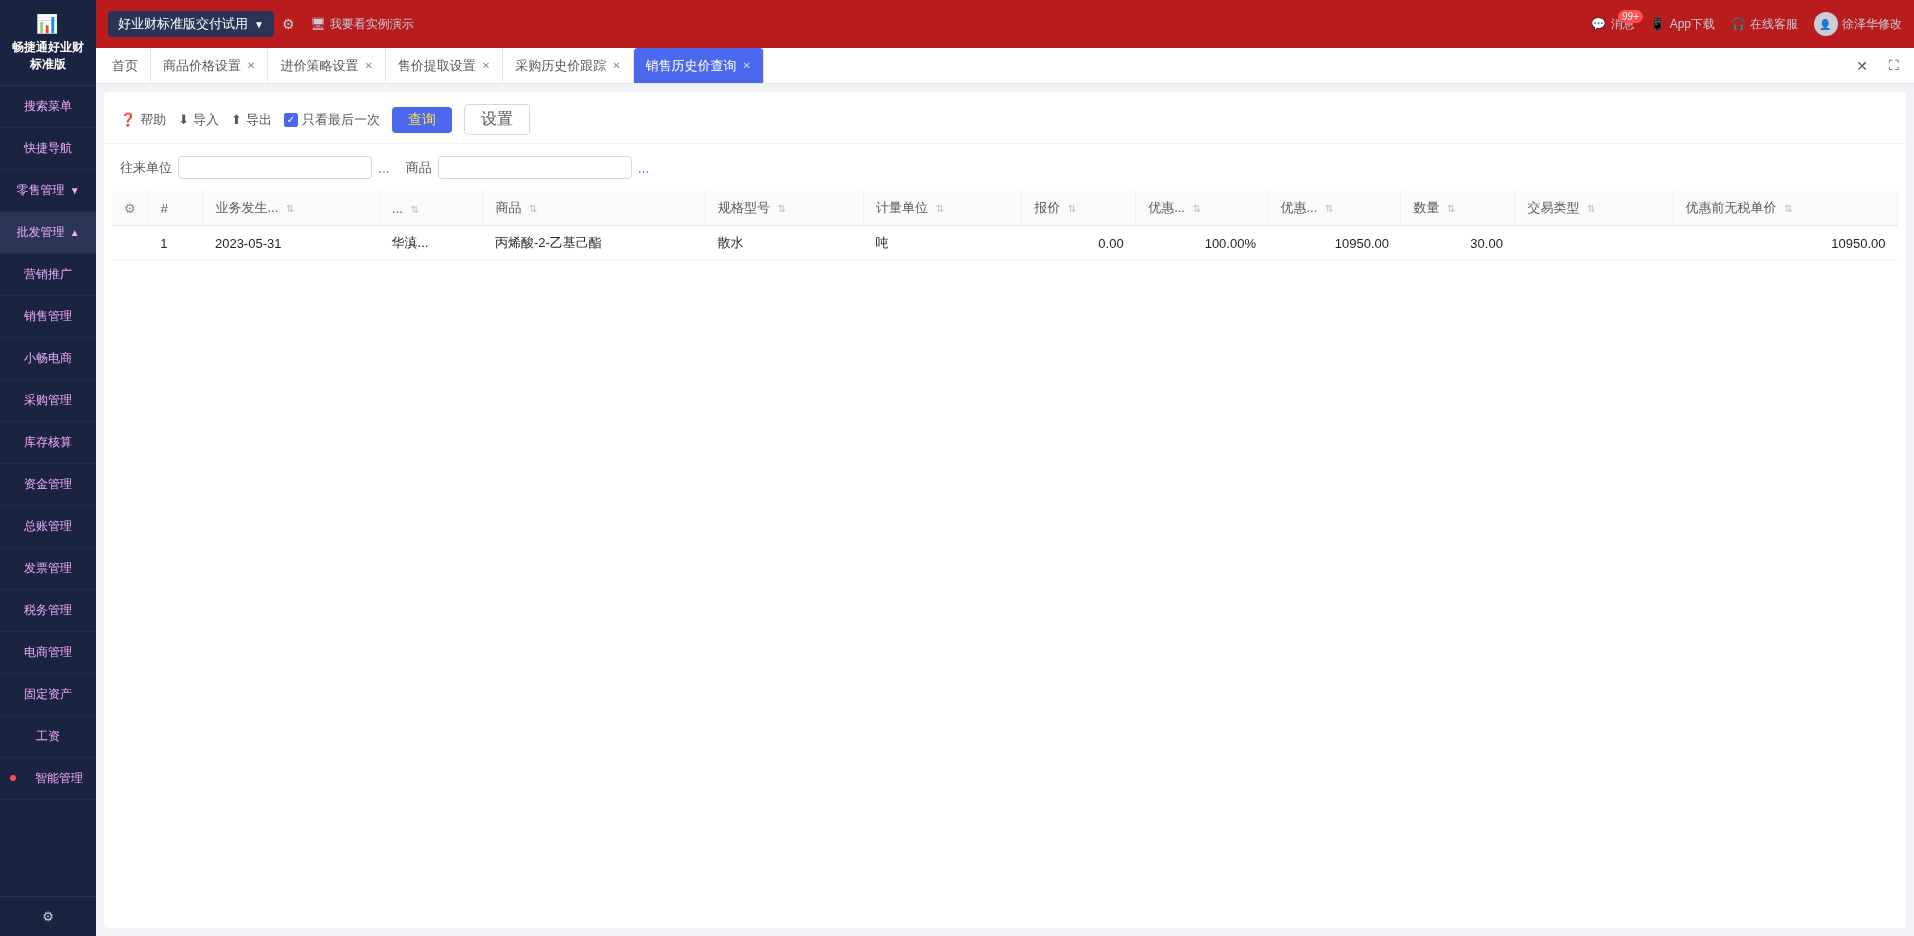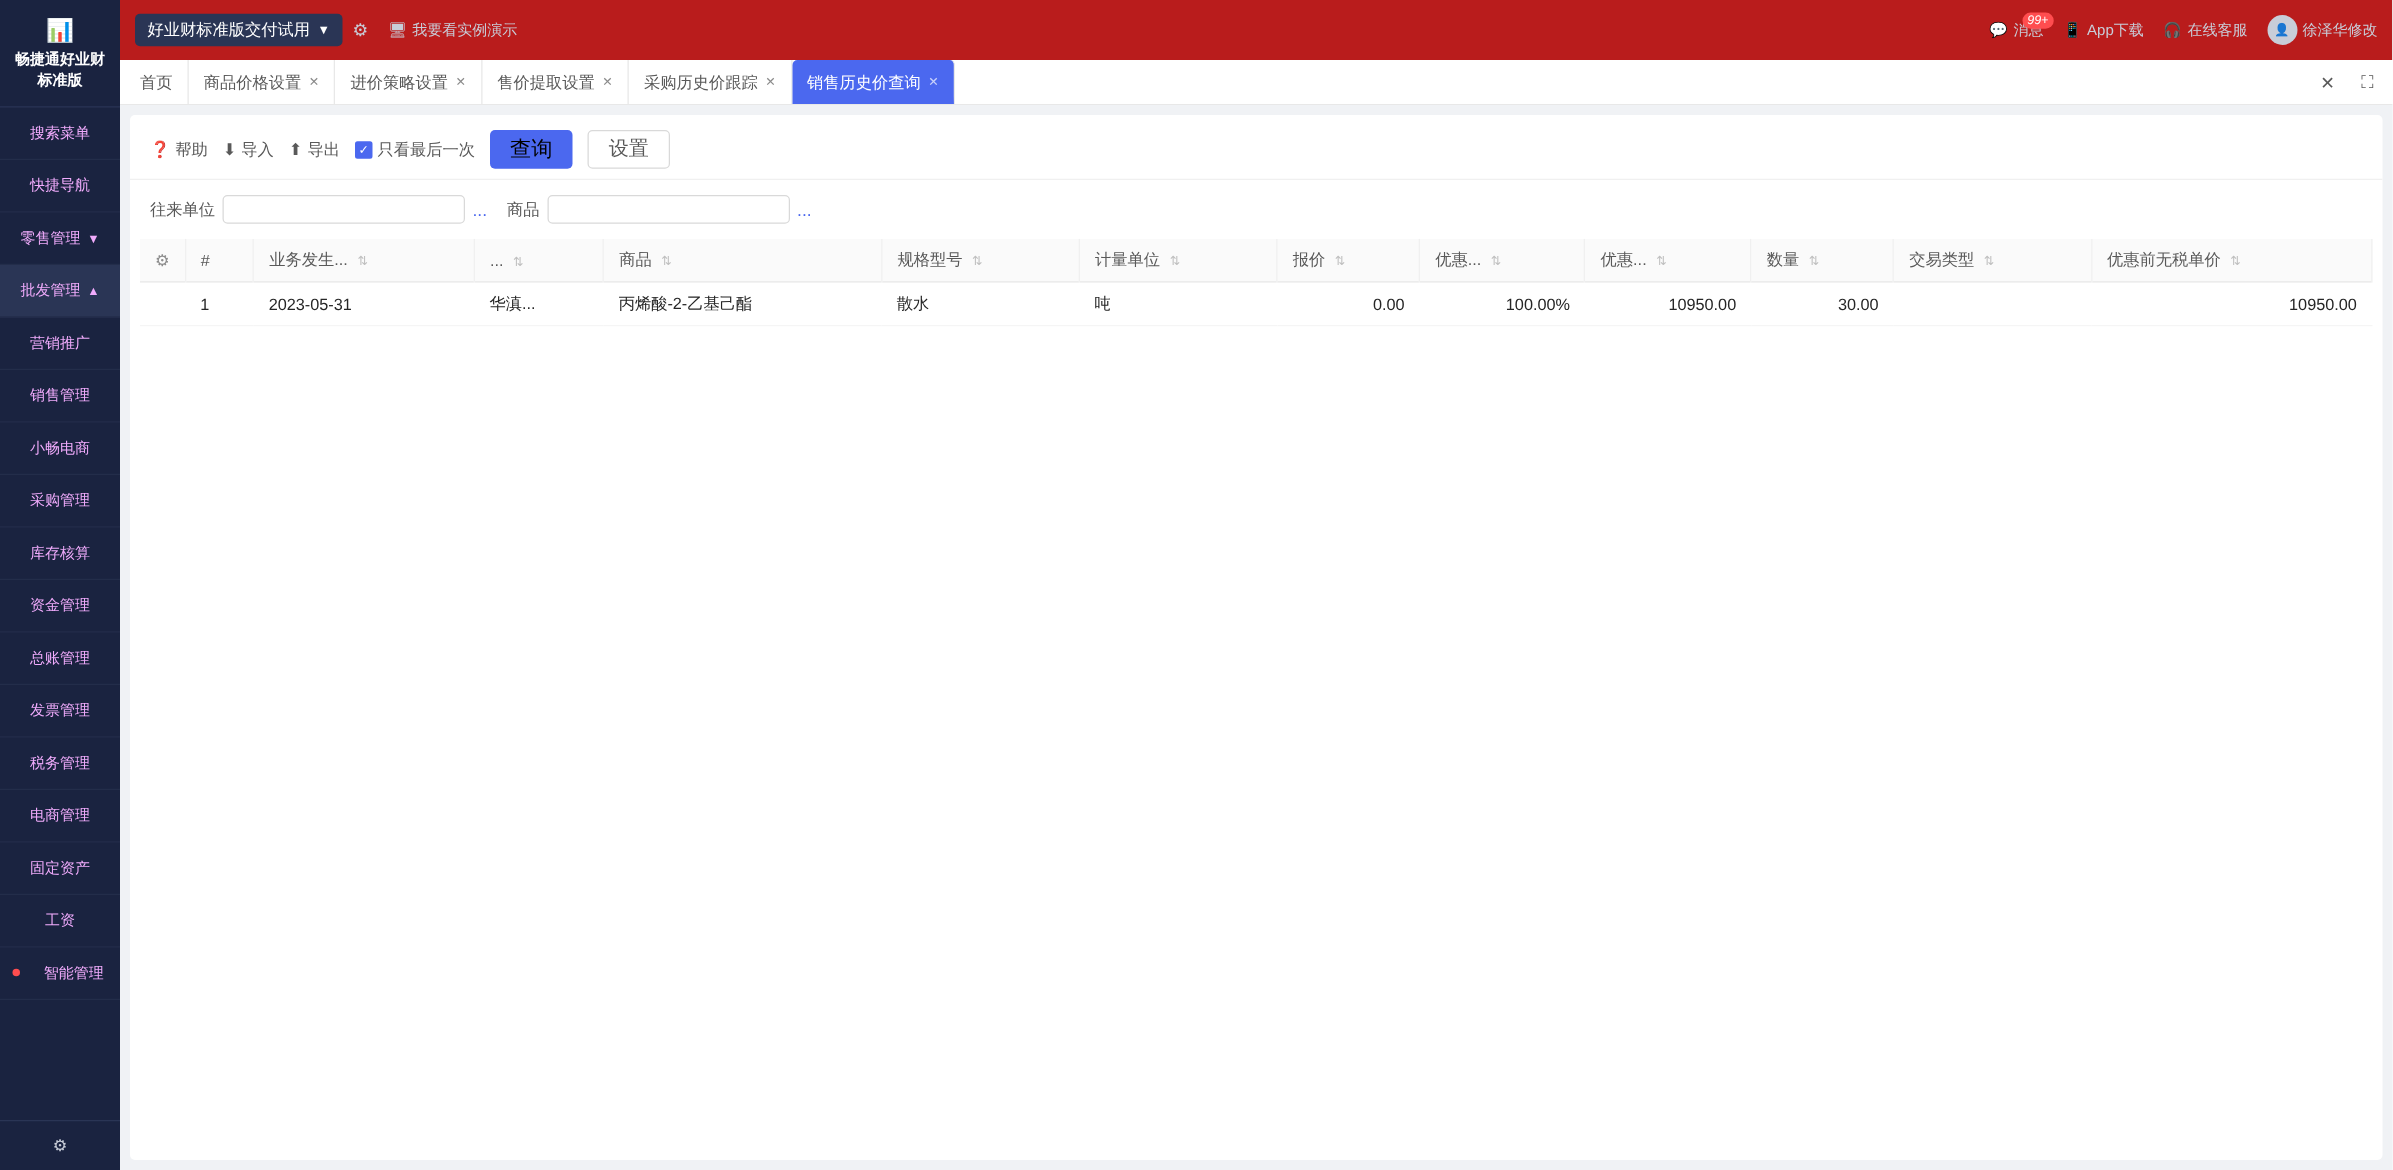--- a/index.html
+++ b/index.html
@@ -224,26 +224,26 @@
     .page-action-link {
       display: flex;
       align-items: center;
       color: #595959;
       font-size: 13px;
       cursor: pointer;
       gap: 4px;
     }
     .btn-primary {
       background: #4b68ef;
-      color: #000000;
+      color: #fde047;
       border: none;
       border-radius: 4px;
       padding: 4px 16px;
       cursor: pointer;
-      font-size: 17px;
+      font-size: 14px;
     }
     .btn-default {
       background: white;
       color: #595959;
       border: 1px solid #d9d9d9;
       border-radius: 4px;
       padding: 4px 16px;
       cursor: pointer;
       font-size: 16px;
     }

